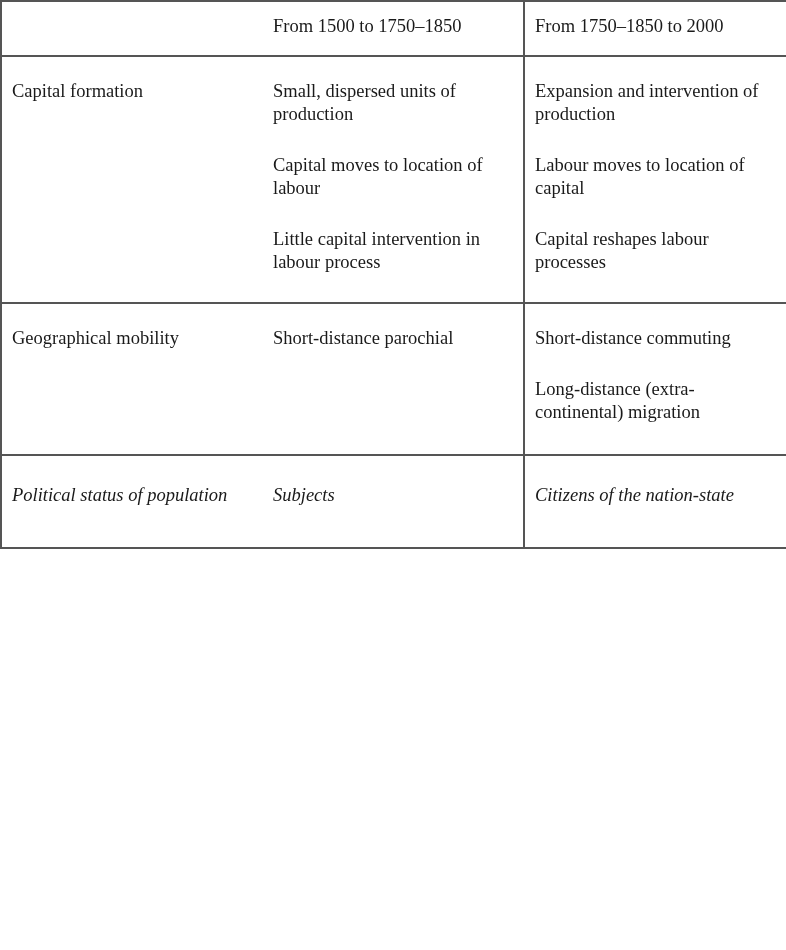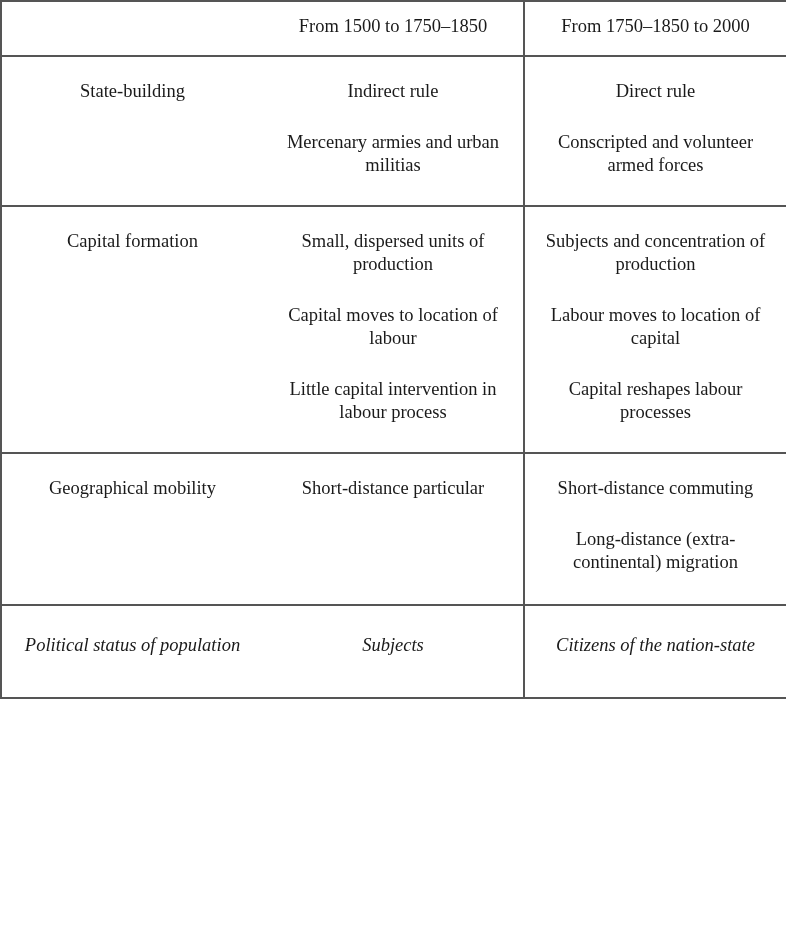--- a/index.html
+++ b/index.html
@@ -13,21 +13,21 @@
     line-height: 23px;
     color: #1a1a1a;
   }
   col.c1 { width: 262px; }
   col.c2 { width: 261px; }
   col.c3 { width: 263px; }
   td, th {
     border: 2px solid #555555;
     vertical-align: top;
     padding: 0;
-    text-align: center;
+    text-align: left;
     font-weight: normal;
   }
   
   td.first, th.first { border-right: none; }
   td.second, th.second { border-left: none; }
   .cell { padding: 13px 10px 0 10px; }
   .cell.c2 { padding-left: 10px; }
   .para { margin: 0 0 29px 0; }
   .para:last-child { margin-bottom: 0; }
   tr.hdr { height: 55px; }
@@ -58,66 +58,49 @@
           <div class="cell"></div>
         </th>
     <th class="second">
           <div class="cell c2">From 1500 to 1750–1850</div>
         </th>
     <th>
           <div class="cell">From 1750–1850 to 2000</div>
         </th>
   </tr>
 
-  <tr class="r1">
-    <td class="first">
-          <div class="cell">State-building</div>
-        </td>
-    <td class="second">
-          <div class="cell c2">
-      <p class="para">Indirect rule</p>
-      <p class="para">Mercenary armies and urban militias</p>
-    </div>
-        </td>
-    <td>
-          <div class="cell">
-      <p class="para">Direct rule</p>
-      <p class="para">Conscripted and volunteer armed forces</p>
-    </div>
-        </td>
-  </tr>
 
   <tr class="r2">
     <td class="first">
           <div class="cell">Capital formation</div>
         </td>
     <td class="second">
           <div class="cell c2">
       <p class="para">Small, dispersed units of production</p>
       <p class="para">Capital moves to location of labour</p>
       <p class="para">Little capital intervention in labour process</p>
     </div>
         </td>
     <td>
           <div class="cell">
-      <p class="para">Subjects and concentration of production</p>
+      <p class="para">Expansion and intervention of production</p>
       <p class="para">Labour moves to location of capital</p>
       <p class="para">Capital reshapes labour processes</p>
     </div>
         </td>
   </tr>
 
 
   <tr class="r4">
     <td class="first">
           <div class="cell">Geographical mobility</div>
         </td>
     <td class="second">
           <div class="cell c2">
-      <p class="para">Short-distance particular</p>
+      <p class="para">Short-distance parochial</p>
     </div>
         </td>
     <td>
           <div class="cell">
       <p class="para">Short-distance commuting</p>
       <p class="para">Long-distance (extra-continental) migration</p>
     </div>
         </td>
   </tr>
 

